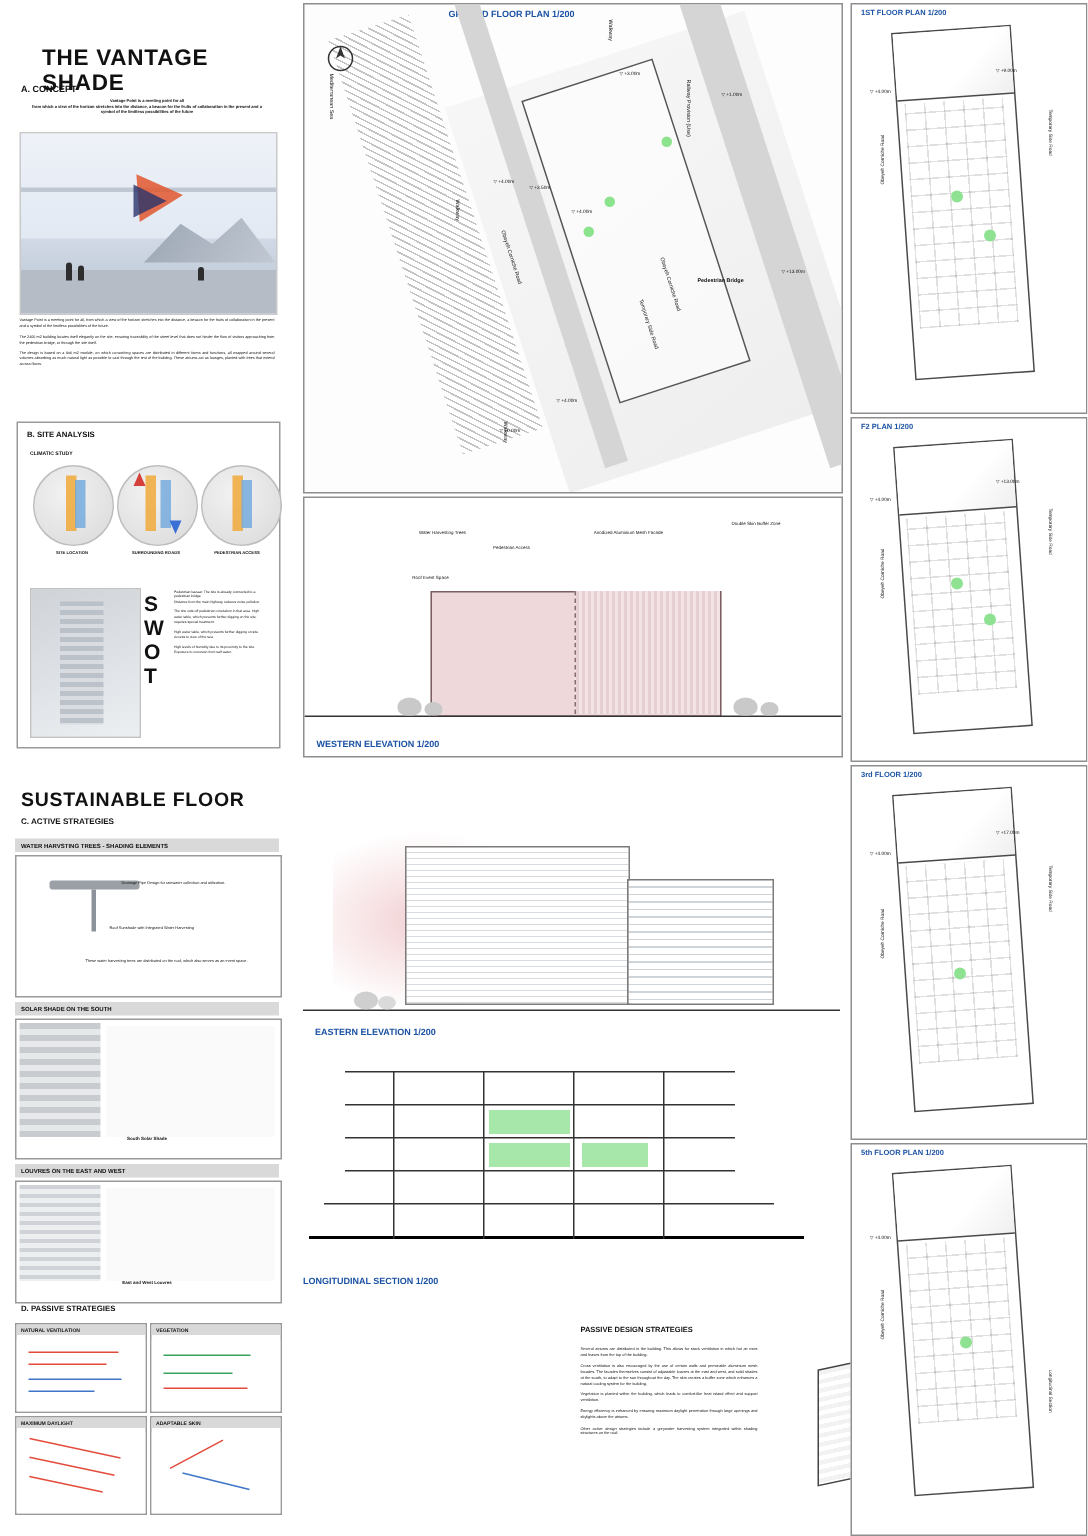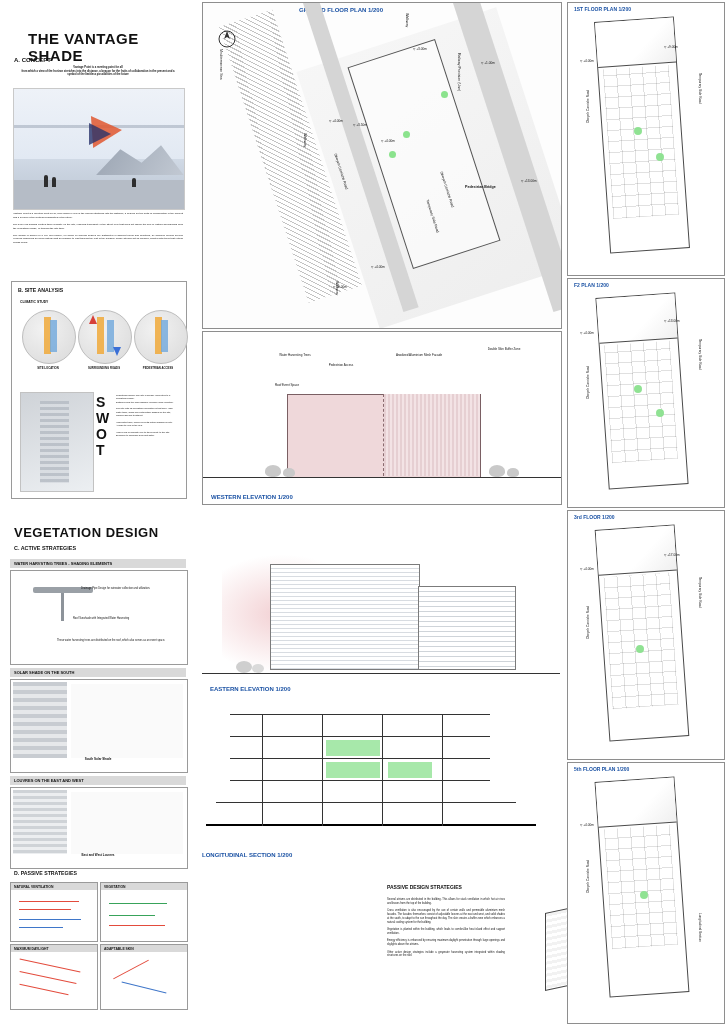--- a/index.html
+++ b/index.html
@@ -202,21 +202,21 @@
       <div id="swot-text" style="white-space:pre-line">Pedestrian bazaar: The site is already connected to a pedestrian bridge.
 Distance from the main highway reduces noise pollution.
 
 The site cuts off pedestrian circulation in that area. High water table, which prevents further digging on the site, requires special treatment.
 
 High water table, which prevents further digging on site. Access to view of the sea.
 
 High levels of humidity due to its proximity to the site. Exposure to corrosion from salt water.</div>
     </div>
 
-    <div id="title-sustain" class="ttl-big">VEGETATION DESIGN</div>
+    <div id="title-sustain" class="ttl-big">SUSTAINABLE FLOOR</div>
     <div id="active-hd">C. ACTIVE STRATEGIES</div>
 
     <div id="wh-hd">WATER HARVSTING TREES - SHADING ELEMENTS</div>
     <div id="wh-box">
       <div class="tree">
         <div class="canopy"></div>
         <div class="trunk"></div>
       </div>
       <div id="wh-note1">Drainage Pipe Design  for rainwater collection and utilization.</div>
       <div id="wh-note2">Roof Sunshade with Integrated Water Harvesting</div>

